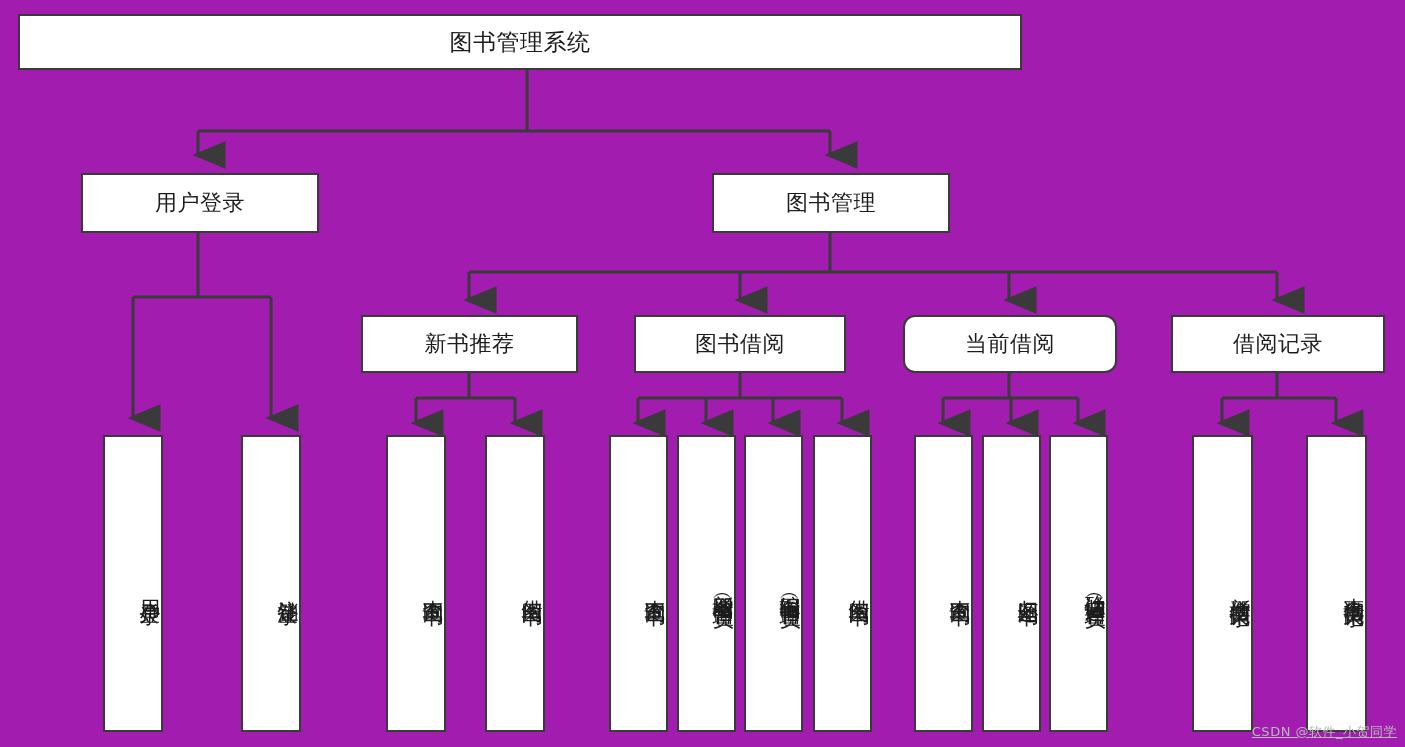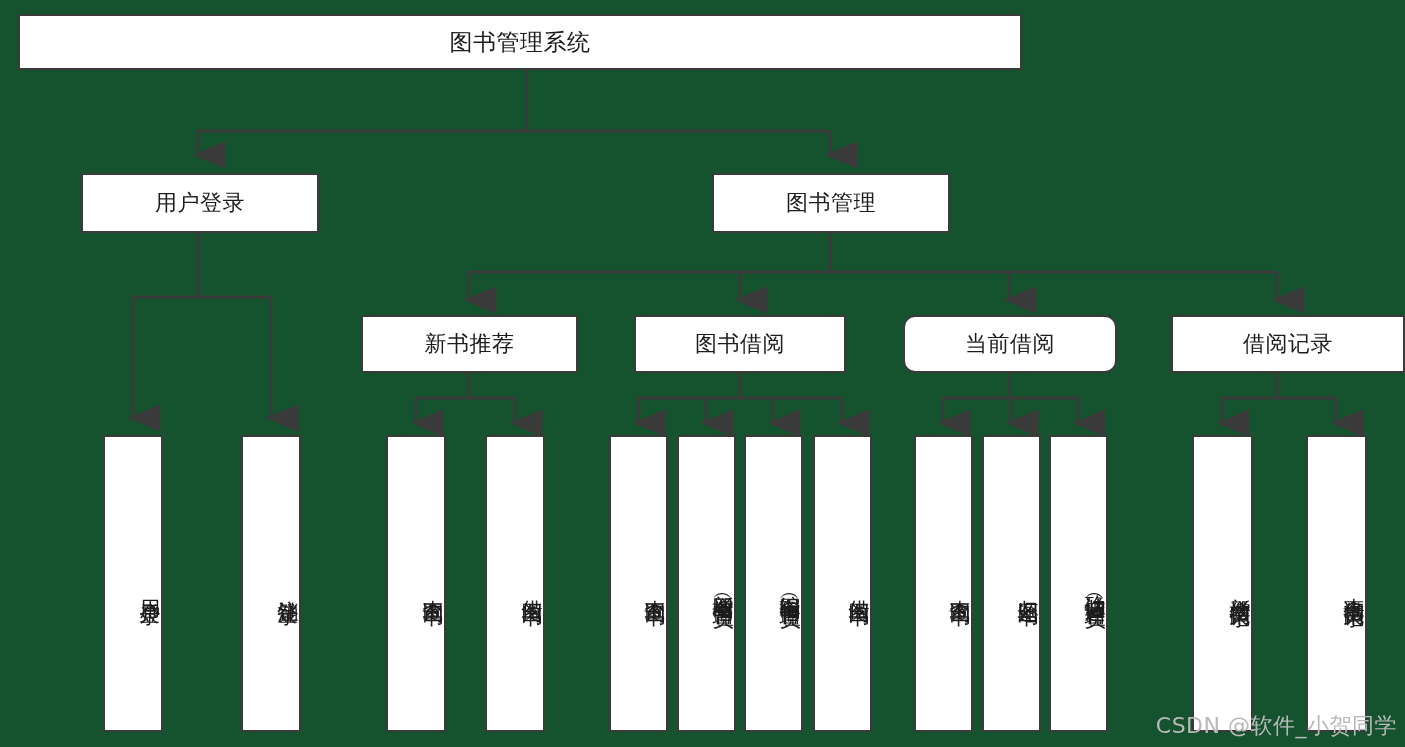--- a/index.html
+++ b/index.html
@@ -8,21 +8,21 @@
     padding: 0;
     background: #ffffff;
   }
   body {
     font-family: "DejaVu Sans", "Liberation Sans", sans-serif;
   }
   #canvas {
     position: relative;
     width: 1405px;
     height: 747px;
-    background: #14532d;
+    background: #a21caf;
     overflow: hidden;
   }
   #edges {
     position: absolute;
     left: 0;
     top: 0;
     width: 1405px;
     height: 747px;
     pointer-events: none;
   }
@@ -58,25 +58,26 @@
     width: 100%;
     height: 100%;
     display: flex;
     align-items: flex-start;
     justify-content: center;
   }
   .watermark {
     position: absolute;
     right: 8px;
     bottom: 6px;
-    font-size: 22px;
+    font-size: 13px;
     color: #b9b9b9;
     letter-spacing: 0.5px;
     white-space: nowrap;
     user-select: none;
+    text-decoration: underline;
   }
 </style>
 </head>
 <body>
 
 <div id="canvas">
 
   <svg id="edges" viewBox="0 0 1405 747" xmlns="http://www.w3.org/2000/svg">
     <defs>
       <marker id="arrow" viewBox="0 0 12 12" refX="6" refY="10" markerWidth="11" markerHeight="11" orient="auto-start-reverse">
@@ -146,21 +147,21 @@
   </div>
 
   <div class="node node-h" style="left:634px; top:315px; width:212px; height:58px;">
     <span>图书借阅</span>
   </div>
 
   <div class="node node-h" style="left:903px; top:315px; width:214px; height:58px;border-radius:12px;">
     <span>当前借阅</span>
   </div>
 
-  <div class="node node-h" style="left:1171px; top:315px; width:234px; height:58px;">
+  <div class="node node-h" style="left:1171px; top:315px; width:214px; height:58px;">
     <span>借阅记录</span>
   </div>
 
   <div class="node node-v" style="left:103px; top:435px; width:60px; height:297px;">
     <div class="vwrap">
       <span class="vlabel">用户登录</span>
     </div>
   </div>
 
   <div class="node node-v" style="left:241px; top:435px; width:60px; height:297px;">

